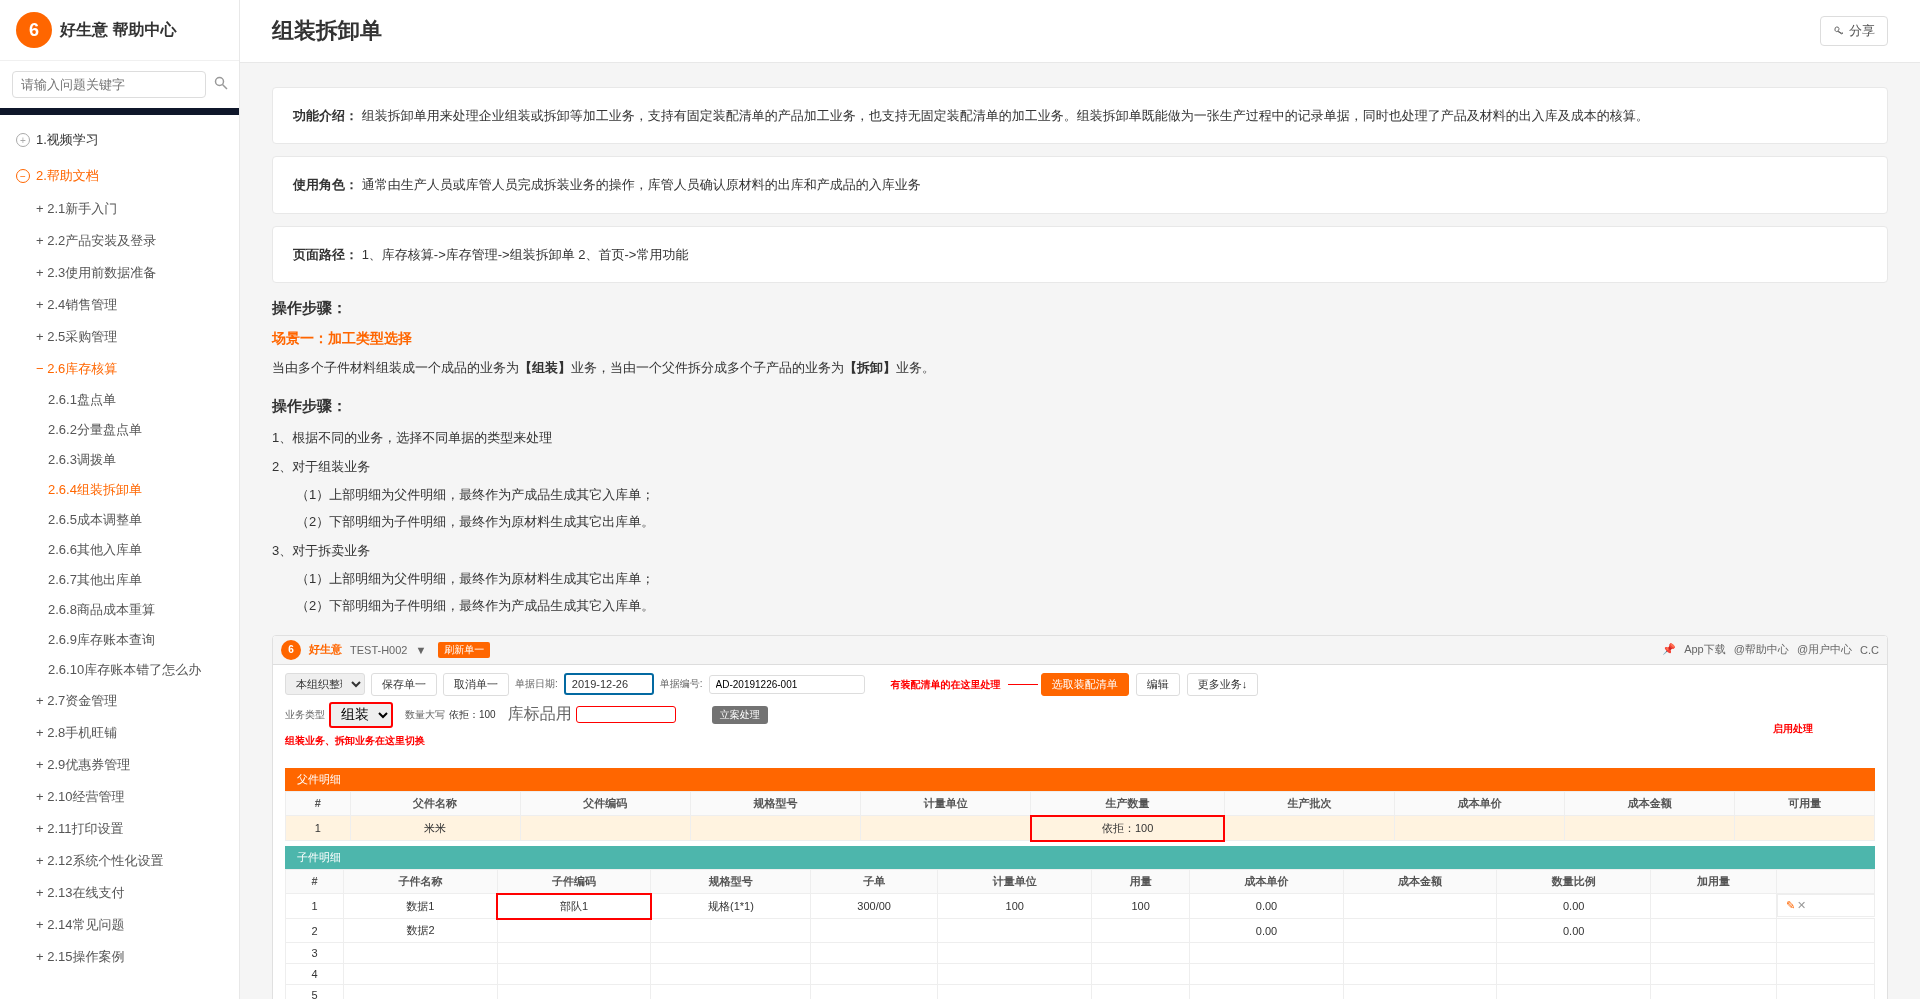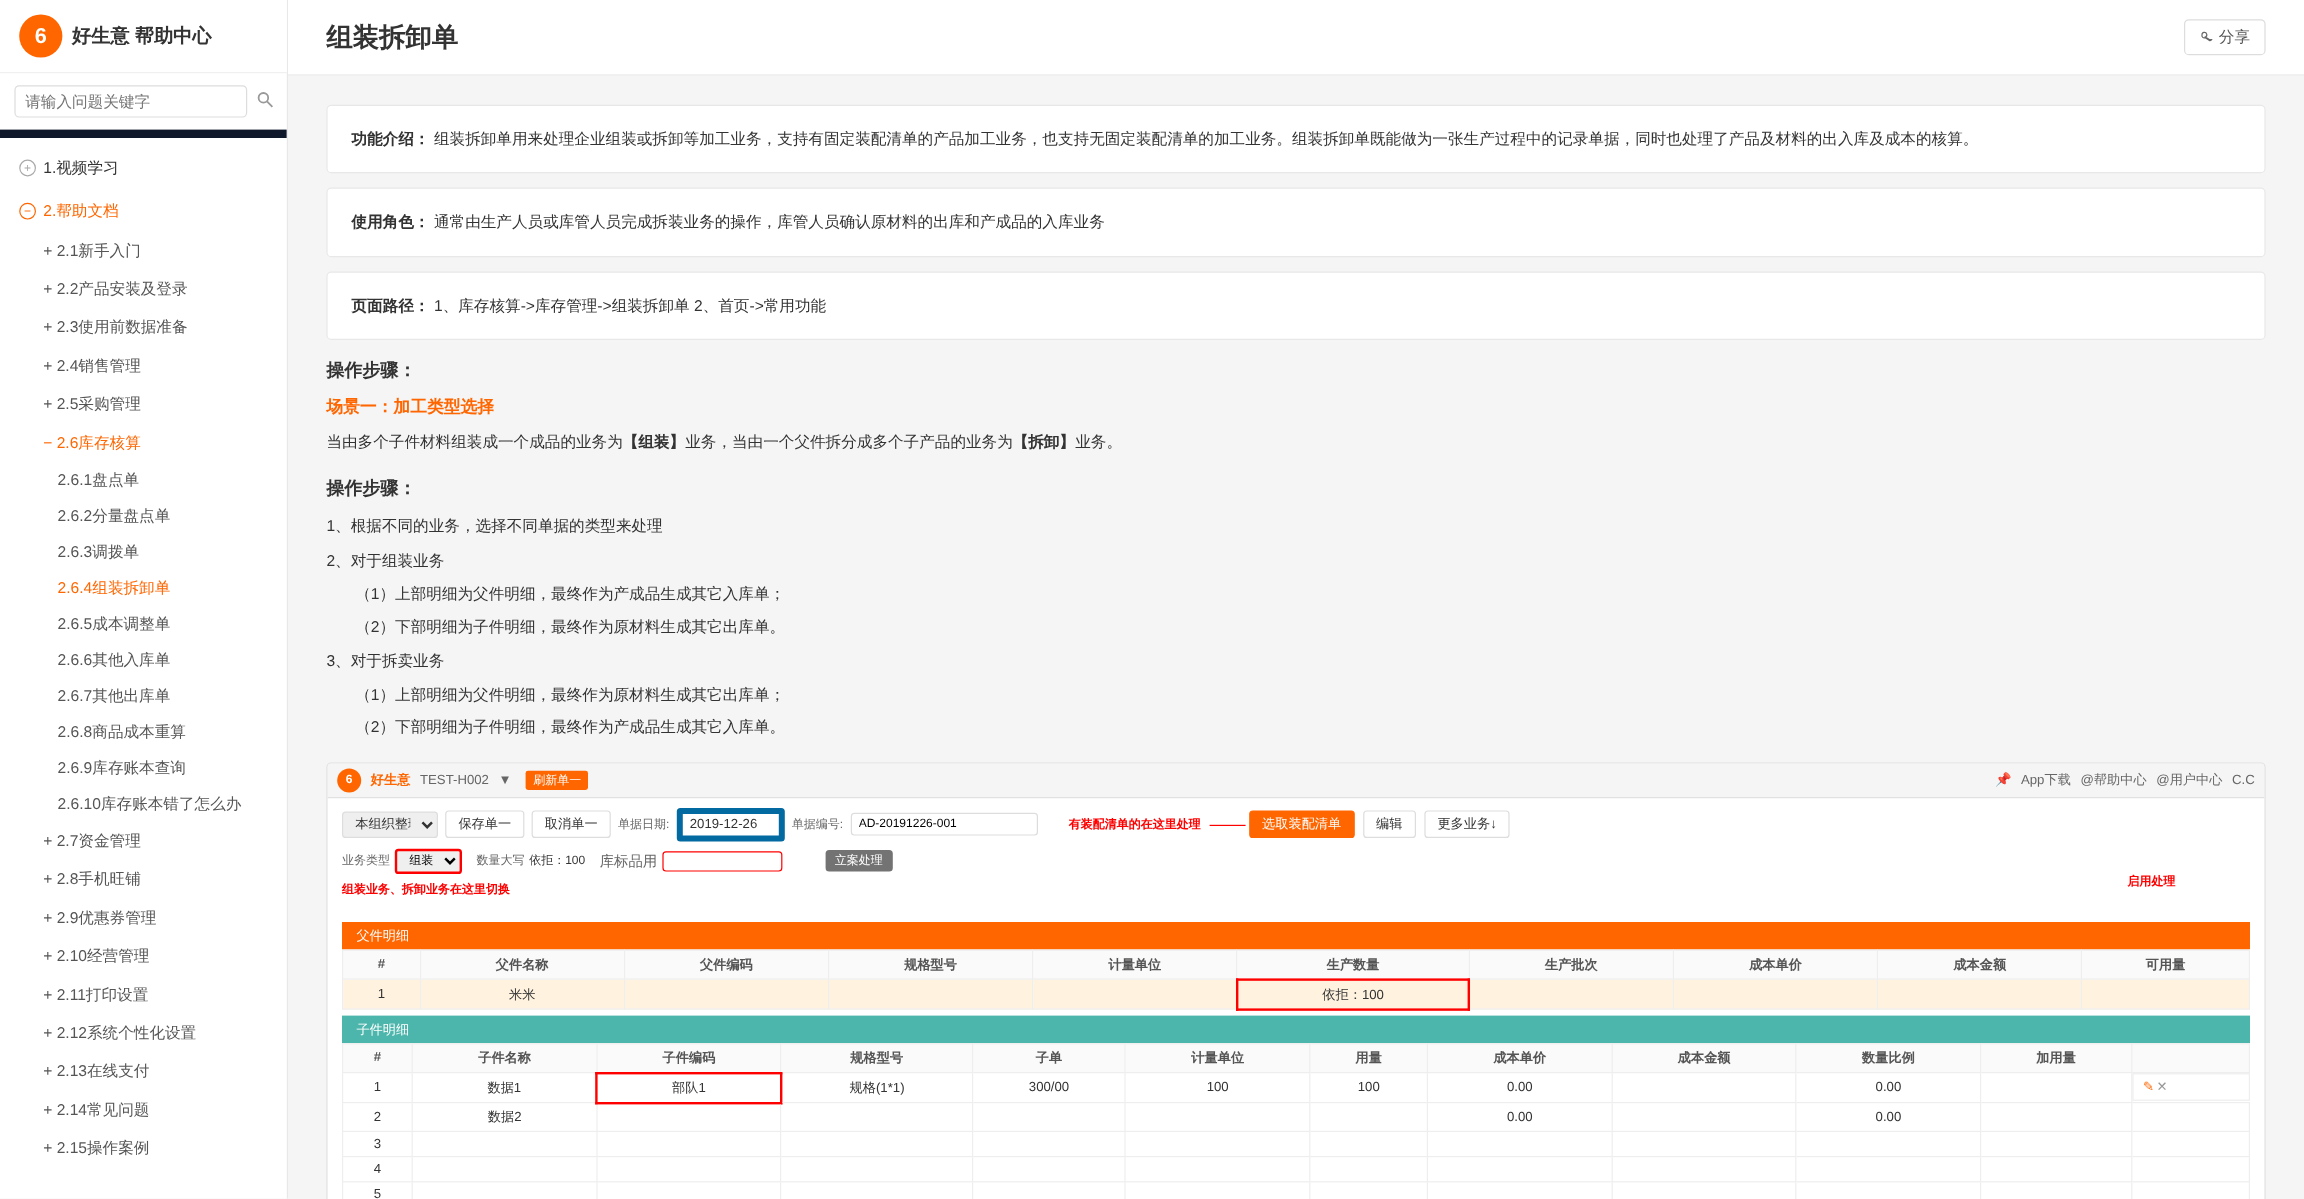--- a/index.html
+++ b/index.html
@@ -193,21 +193,21 @@
       align-items: center;
       gap: 8px;
       font-size: 11px;
       color: #666;
     }
     .ss-logo { width: 20px; height: 20px; background: #f60; border-radius: 50%; display:flex;align-items:center;justify-content:center; color:#fff;font-size:10px;font-weight:bold; }
     .ss-right { margin-left:auto;display:flex;align-items:center;gap:8px;color:#666;font-size:11px; }
     .ss-btn { padding:3px 10px;border:1px solid #ddd;border-radius:3px;background:#fff;font-size:11px;color:#333;cursor:pointer; }
     .ss-btn.orange { background:#f60;color:#fff;border-color:#f60; }
     .ss-select { padding:3px 6px;border:1px solid #ddd;border-radius:3px;font-size:11px;color:#333; width:80px; }
-    .ss-date { padding:3px 6px;border:5px solid #0369a1;border-radius:3px;font-size:11px;color:#333; width:90px; }
+    .ss-date { padding:3px 6px;border:2px solid #0369a1;border-radius:3px;font-size:11px;color:#333; width:90px; }
 
     .ss-table { width:100%;border-collapse:collapse;font-size:11px; }
     .ss-table th { background:#fafafa;border:1px solid #eee;padding:4px 8px;text-align:center;color:#555; }
     .ss-table td { border:1px solid #eee;padding:4px 8px;text-align:center;color:#333; }
     .ss-table .highlight-row td { background:#fff3e0; }
 
     .ss-section-header {
       background: #f60;
       color: #fff;
       padding: 4px 12px;
@@ -404,31 +404,31 @@
               <span style="display:inline-block;width:30px;border-top:1px solid red;vertical-align:middle;"></span>
               <button class="ss-btn orange">选取装配清单</button>
               <button class="ss-btn" style="margin-left:4px;">编辑</button>
               <button class="ss-btn" style="margin-left:4px;">更多业务↓</button>
             </div>
           </div>
 
           <div style="display:flex;align-items:center;gap:12px;margin-bottom:6px;flex-wrap:wrap;position:relative;">
             <div style="display:flex;align-items:center;gap:4px;">
               <span style="font-size:10px;color:#666;">业务类型</span>
-              <select style="padding:2px 6px;border:2px solid red;border-radius:3px;font-size:10px;">
+              <select style="padding:2px 6px;border:2px solid red;border-radius:3px;font-size:14px;font-family:Liberation Mono, monospace;">
                 <option>组装</option>
                 <option>拆卸</option>
               </select>
             </div>
             <div style="display:flex;align-items:center;gap:4px;">
               <span style="font-size:10px;color:#666;">数量大写</span>
               <span style="font-size:10px;">依拒：100</span>
             </div>
             <div style="display:flex;align-items:center;gap:4px;">
-              <span style="font-size:12px;color:#666;">库标品用</span>
+              <span style="font-size:16px;color:#666;">库标品用</span>
               <input style="padding: 2px 6px; border: 1px solid red; border-radius: 3px; font-size: 10px; width: 100px;" type="text">
             </div>
             <button style="padding:2px 8px;background:#737373;color:#fff;border:none;border-radius:3px;font-size:10px;margin-left:24px;">立案处理</button>
 
             <div style="position:absolute;right:62px;top:20px;">
               <span style="color:red;font-size:10px;font-weight:bold;">启用处理</span>
             </div>
           </div>
 
           <div style="position:relative;margin-bottom:20px;">

